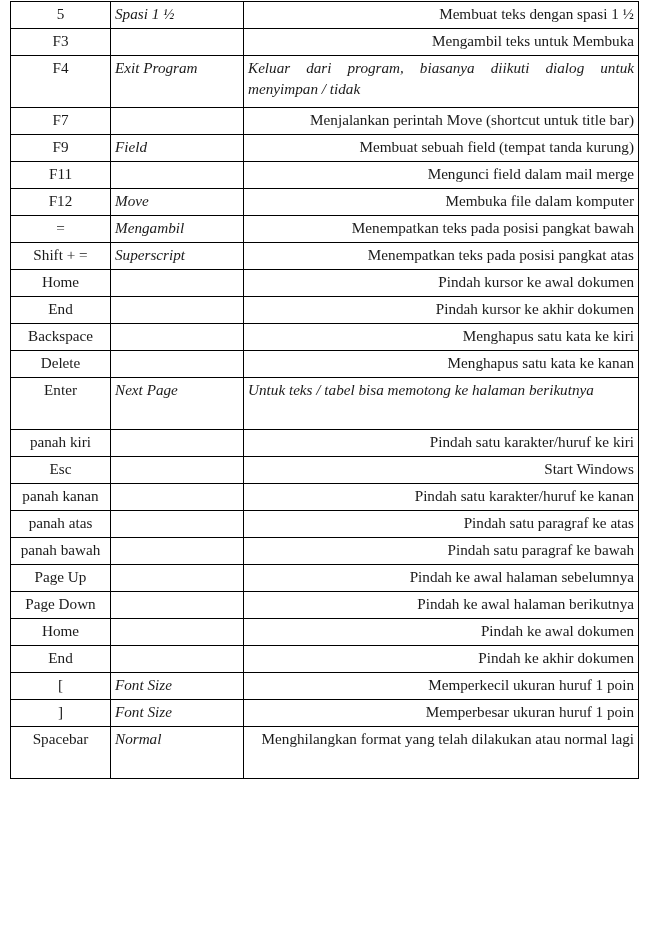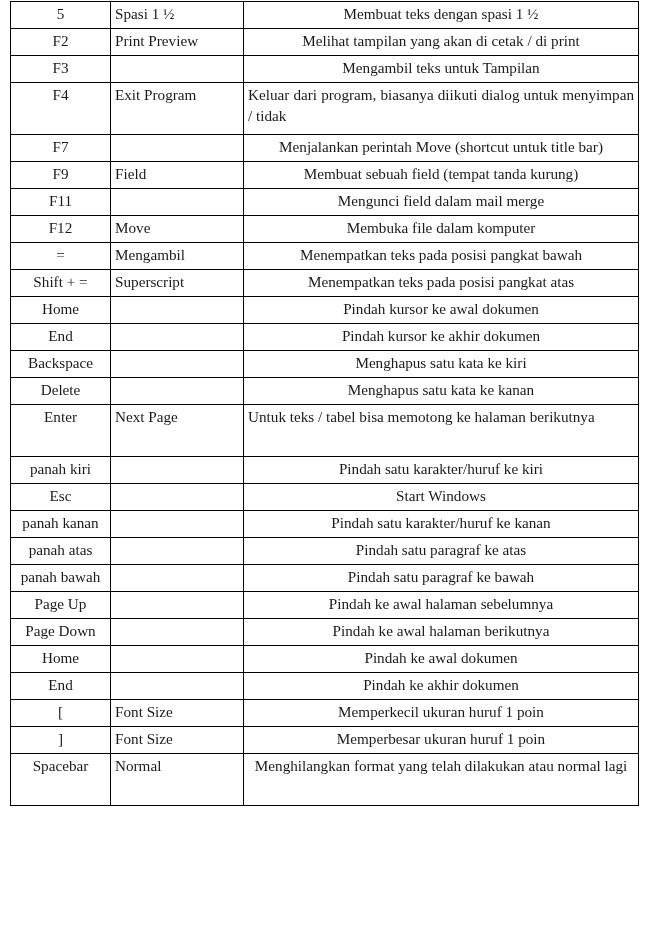--- a/index.html
+++ b/index.html
@@ -39,31 +39,33 @@
 
   td.key {
     text-align: center;
     padding-left: 2px;
     padding-right: 2px;
   }
 
   td.cmd {
     text-align: left;
     padding-left: 7px;
+    font-style: italic;
   }
 
   td.desc {
-    text-align: center;
+    text-align: right;
     padding-left: 8px;
     padding-right: 7px;
   }
 
   td.desc.justify {
     text-align: justify;
     text-align-last: left;
+    font-style: italic;
   }
 
   
   tr.tall td { height: 46px; }
   tr.short td { height: 21px; }
 </style>
 </head>
 <body>
 
 <table id="shortcut-table">
@@ -72,28 +74,23 @@
     <col class="c-cmd">
     <col class="c-desc">
   </colgroup>
   <tbody>
       <tr class="short">
         <td class="key">5</td>
         <td class="cmd">Spasi 1 ½</td>
         <td class="desc">Membuat teks dengan spasi 1 ½</td>
       </tr>
       <tr class="short">
-        <td class="key">F2</td>
-        <td class="cmd">Print Preview</td>
-        <td class="desc">Melihat tampilan yang akan  di cetak / di print</td>
-      </tr>
-      <tr class="short">
         <td class="key">F3</td>
         <td class="cmd"></td>
-        <td class="desc">Mengambil teks untuk Tampilan</td>
+        <td class="desc">Mengambil teks untuk Membuka</td>
       </tr>
       <tr class="tall">
         <td class="key">F4</td>
         <td class="cmd">Exit Program</td>
         <td class="desc justify">Keluar dari program, biasanya diikuti dialog untuk menyimpan / tidak</td>
       </tr>
       <tr class="short">
         <td class="key">F7</td>
         <td class="cmd"></td>
         <td class="desc">Menjalankan perintah Move (shortcut untuk title bar)</td>

